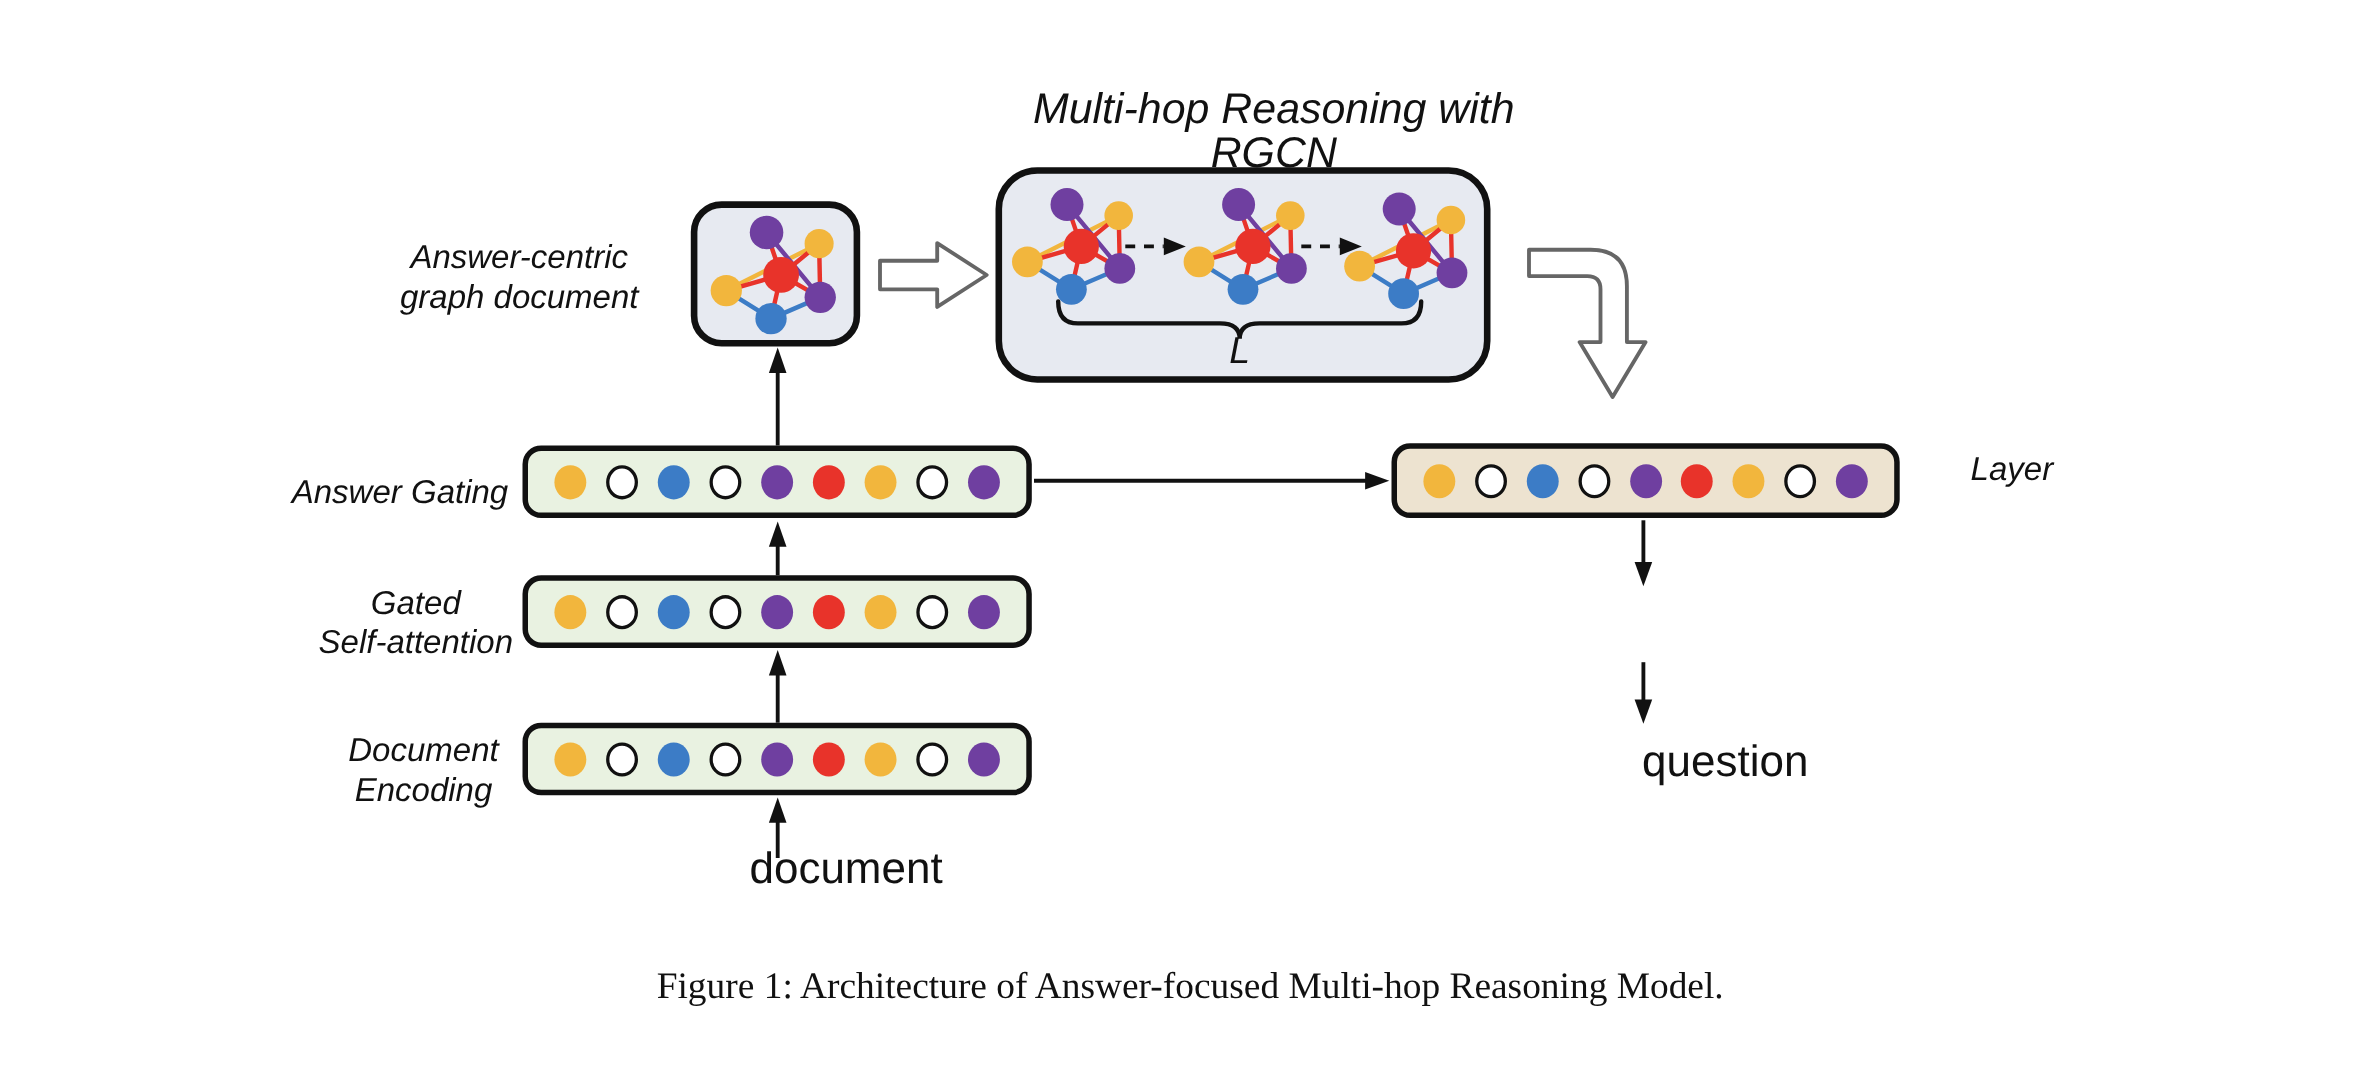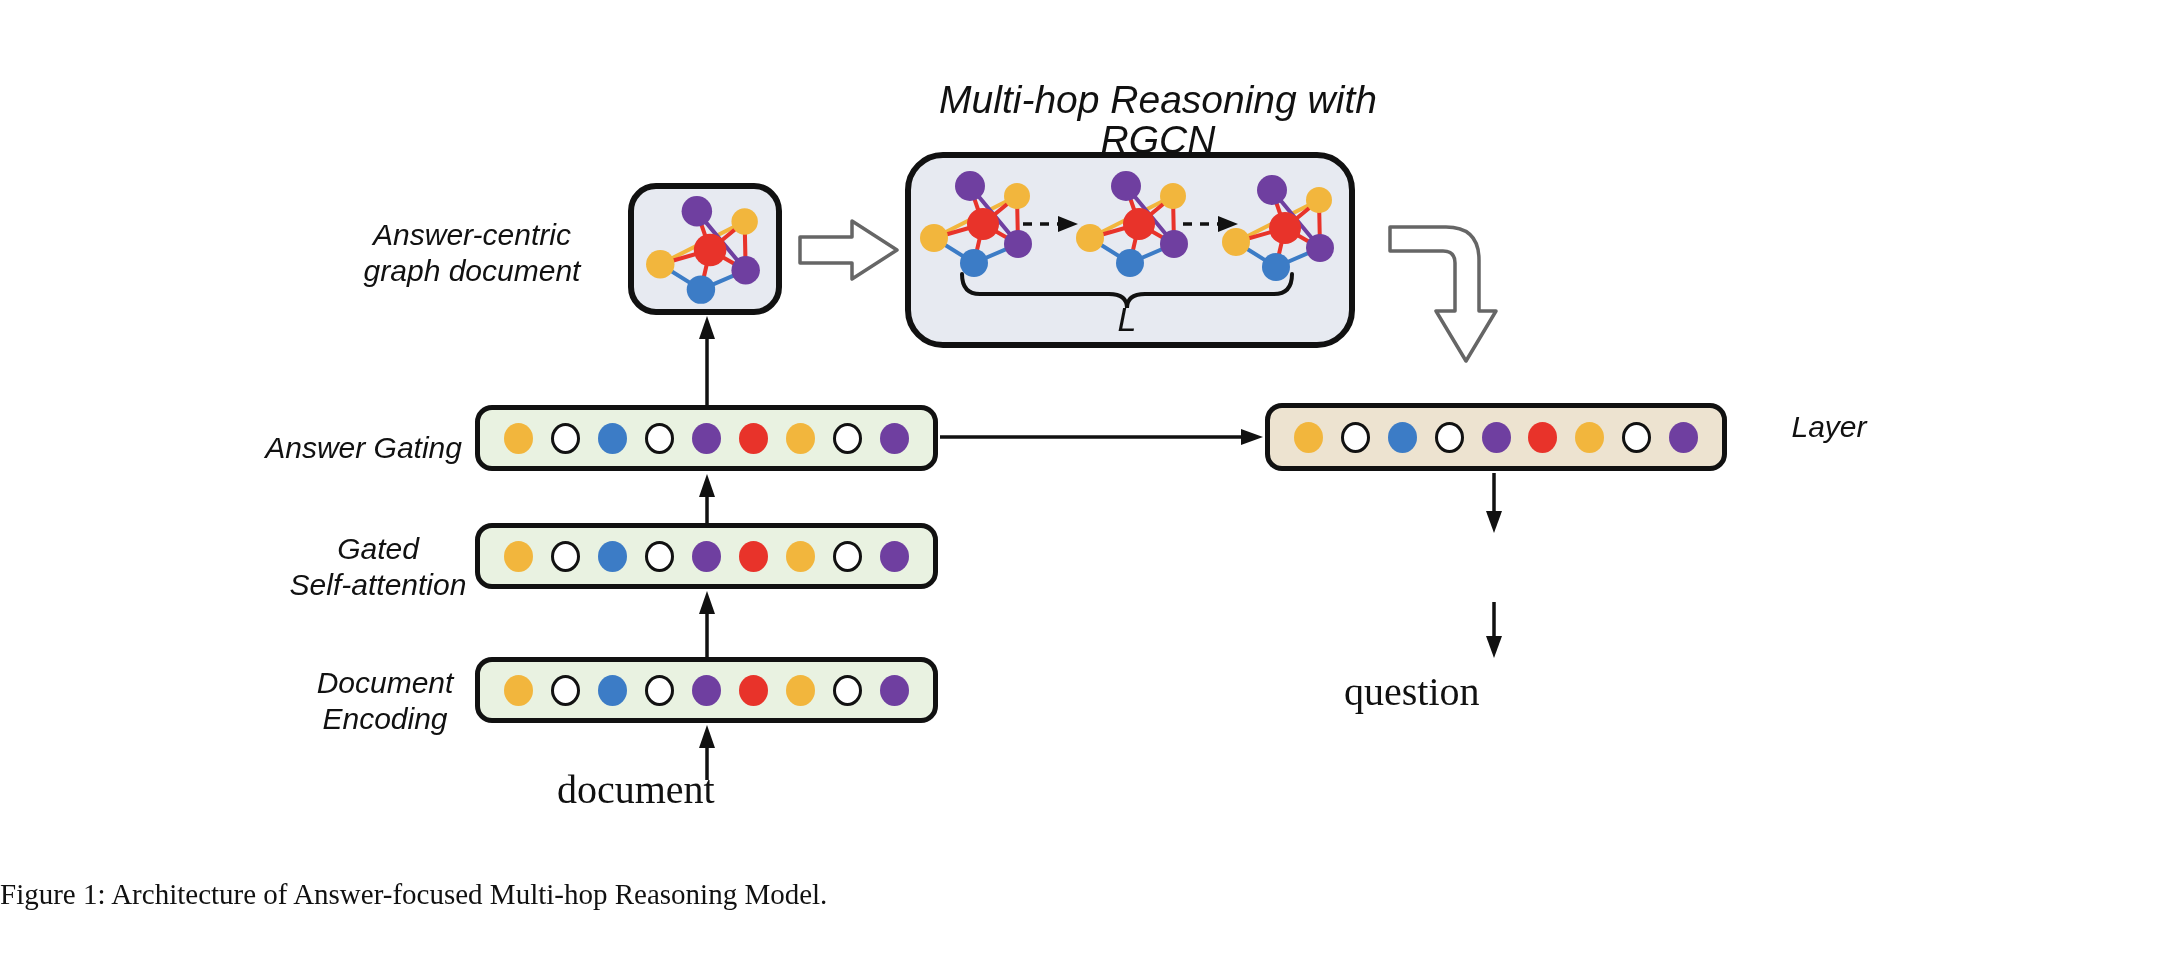--- a/index.html
+++ b/index.html
@@ -24,31 +24,31 @@
   .dot{width:29px;height:31px;border-radius:50%;box-sizing:border-box;flex:0 0 auto;}
   .dot.hollow{background:#fff;border:3.5px solid #111;}
 
   
   .graph-box{box-sizing:border-box;border:6px solid #111;z-index:2;}
   .graph-box svg{position:absolute;}
 
   .lbl{font-style:italic;font-size:30px;line-height:36px;z-index:3;margin-top:11px;}
   .lbl2{text-align:center;}
   .title-lbl{font-style:italic;font-size:39px;line-height:40px;text-align:center;z-index:3;}
-  .io-text{font-size:40px;line-height:44px;text-align:left;z-index:3;font-family:Liberation Serif, serif;}
+  .io-text{font-size:40px;line-height:44px;text-align:right;z-index:3;}
   .l-lbl{font-style:italic;font-size:34px;text-align:center;z-index:6;}
 
   .decoder{
     box-sizing:border-box;border:5px solid #111;border-radius:15px;
     display:flex;align-items:center;justify-content:center;
     color:#fff;font-size:44px;z-index:2;
   }
   .caption{
-    width:100%;text-align:left;
-    font-family:"Liberation Serif",serif;font-size:29px;z-index:3;
+    width:100%;text-align:center;
+    font-family:"Liberation Serif",serif;font-size:34px;z-index:3;
   }
 </style>
 </head>
 <body>
 
 <div class="canvas">
 
   <div class="abs title-lbl" style="left:908px;top:80px;width:500px;">Multi-hop Reasoning with RGCN</div>
 
   <div class="abs lbl lbl2" style="left:312px;top:206px;width:320px;">

